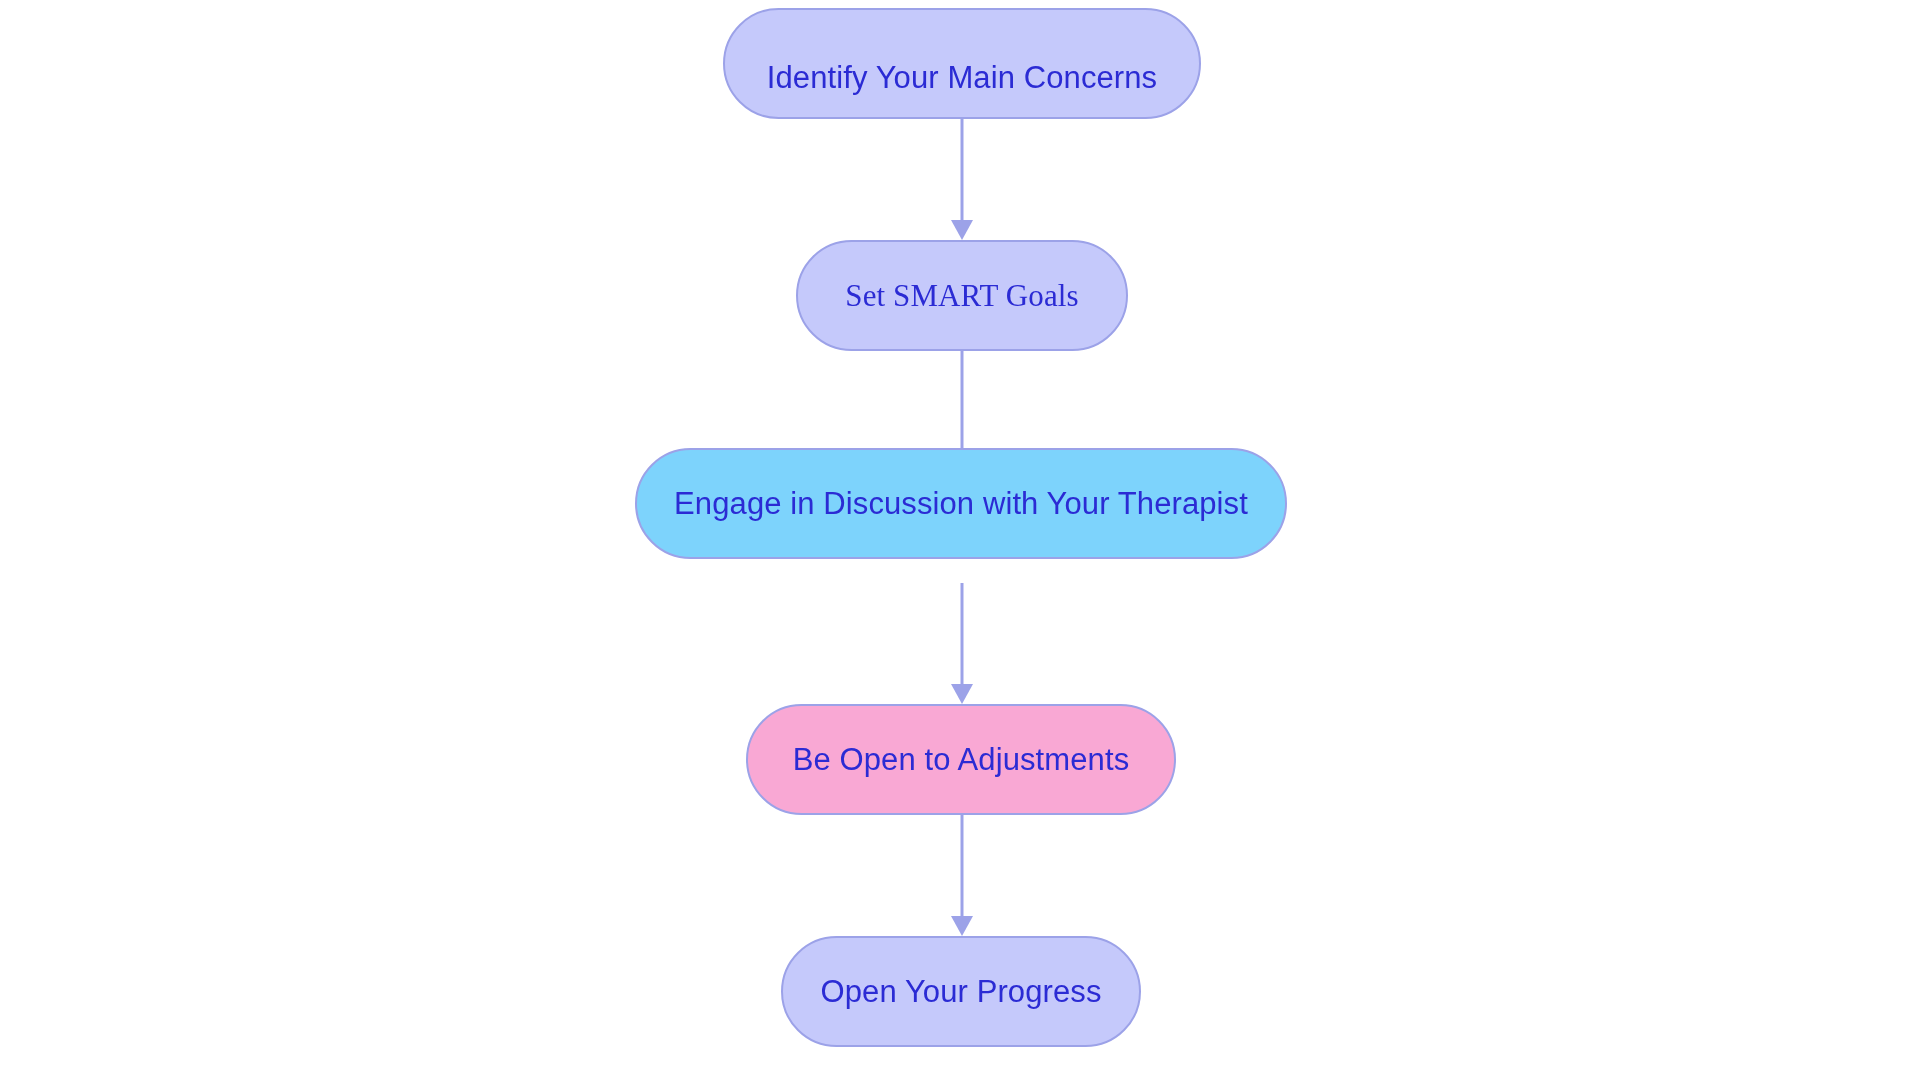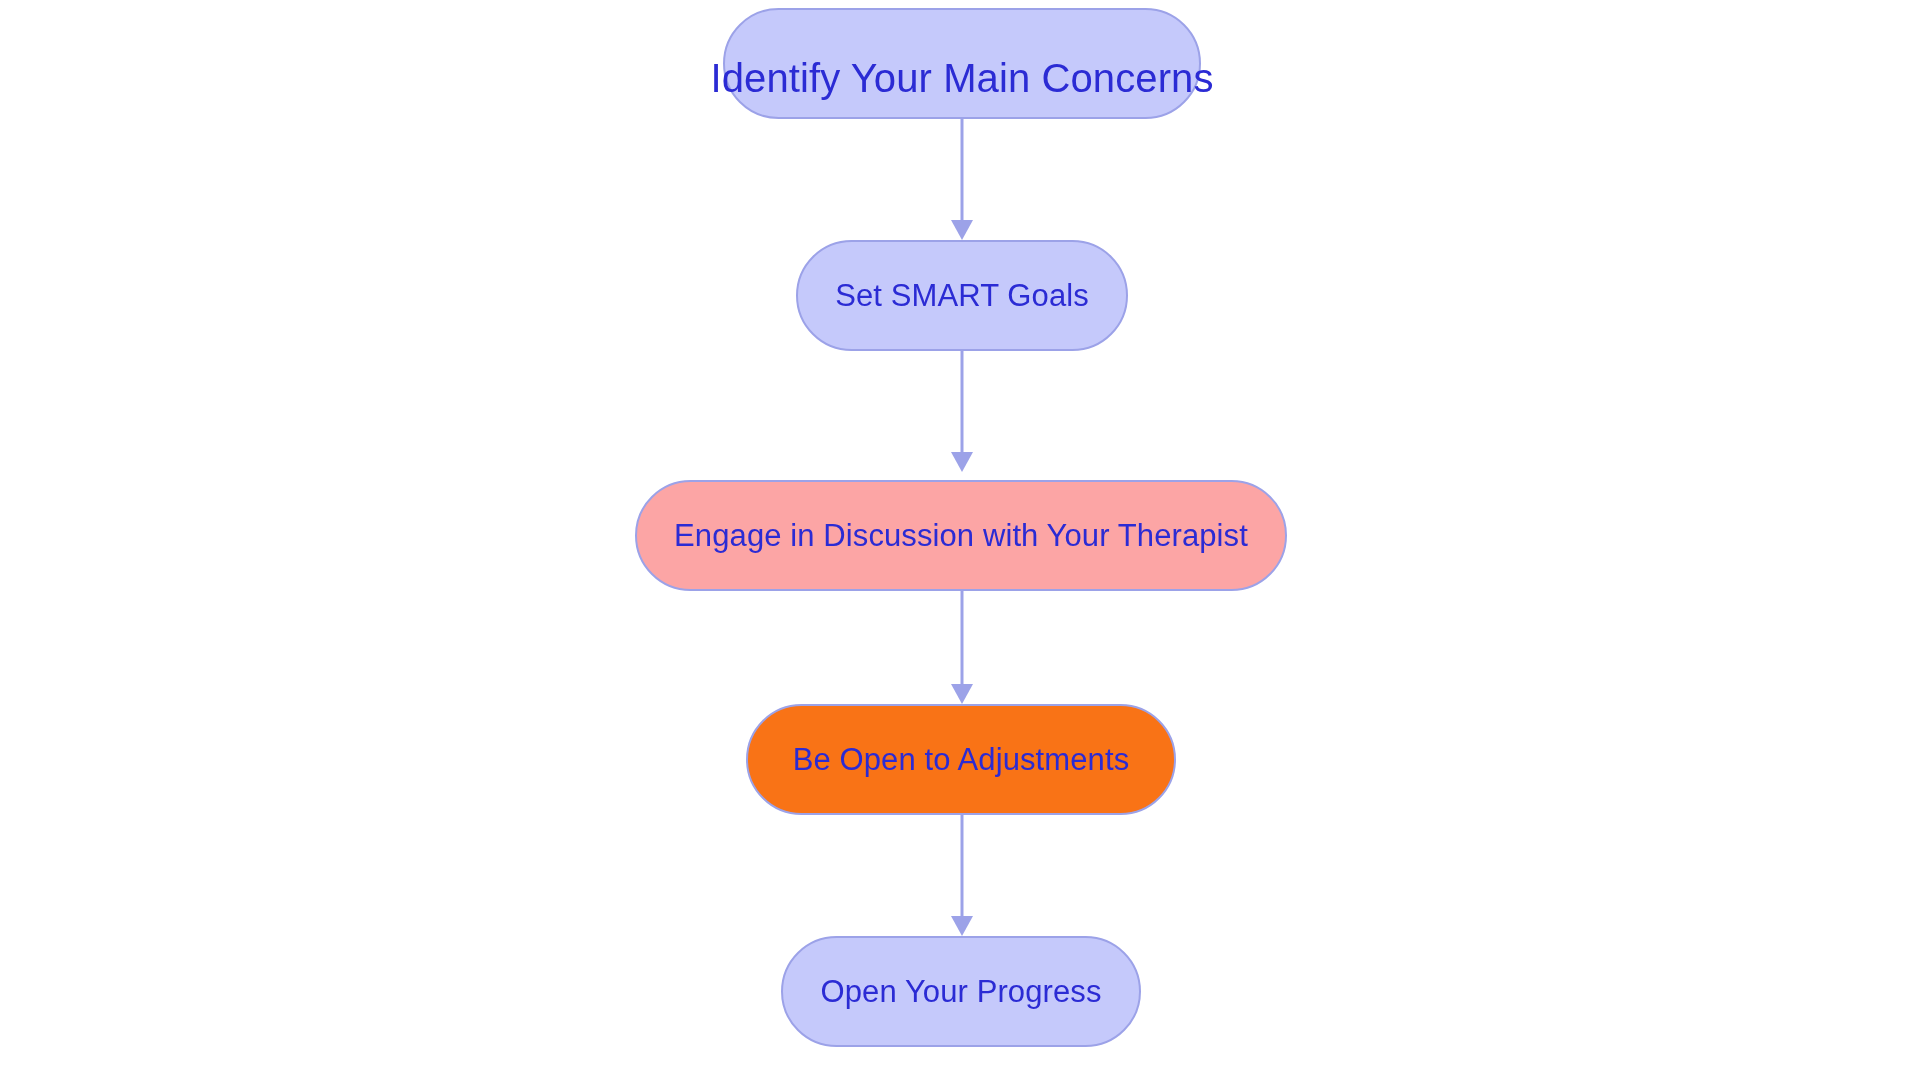--- a/index.html
+++ b/index.html
@@ -61,28 +61,28 @@
         <line x1="962" y1="583" x2="962" y2="686" stroke="#9ca2e8" stroke-width="3"></line>
         <polygon points="951,684 973,684 962,704" fill="#9ca2e8"></polygon>
       </g>
       <g>
         <line x1="962" y1="815" x2="962" y2="918" stroke="#9ca2e8" stroke-width="3"></line>
         <polygon points="951,916 973,916 962,936" fill="#9ca2e8"></polygon>
       </g>
     </svg>
   <div id="node-layer">
       <div class="node" style="left: 723px; top: 8px; width: 478px; height: 111px; background: rgb(197, 201, 251); border-color: rgb(156, 162, 232); color: rgb(43, 43, 212);">
-        <span class="node-label" style="font-size: 40px; margin-top: 28px;">Identify Your Main Concerns</span>
+        <span class="node-label" style="font-size: 31px; margin-top: 28px;">Identify Your Main Concerns</span>
       </div>
       <div class="node" style="left: 796px; top: 240px; width: 332px; height: 111px; background: rgb(197, 201, 251); border-color: rgb(156, 162, 232); color: rgb(43, 43, 212);">
-        <span class="node-label" style="font-size: 31px;">Set SMART Goals</span>
+        <span class="node-label" style="font-size: 31px; font-family: Liberation Serif, serif;">Set SMART Goals</span>
       </div>
-      <div class="node" style="left: 635px; top: 480px; width: 652px; height: 111px; background: #fca5a5; border-color: rgb(156, 162, 232); color: rgb(43, 43, 212);">
+      <div class="node" style="left: 635px; top: 448px; width: 652px; height: 111px; background: #7dd3fc; border-color: rgb(156, 162, 232); color: rgb(43, 43, 212);">
         <span class="node-label" style="font-size: 31px;">Engage in Discussion with Your Therapist</span>
       </div>
-      <div class="node" style="left: 746px; top: 704px; width: 430px; height: 111px; background: #f97316; border-color: rgb(156, 162, 232); color: rgb(43, 43, 212);">
+      <div class="node" style="left: 746px; top: 704px; width: 430px; height: 111px; background: #f9a8d4; border-color: rgb(156, 162, 232); color: rgb(43, 43, 212);">
         <span class="node-label" style="font-size: 31px;">Be Open to Adjustments</span>
       </div>
       <div class="node" style="left: 781px; top: 936px; width: 360px; height: 111px; background: rgb(197, 201, 251); border-color: rgb(156, 162, 232); color: rgb(43, 43, 212);">
         <span class="node-label" style="font-size: 31px;">Open Your Progress</span>
       </div>
     </div>
 </div>
 
 </body></html>

